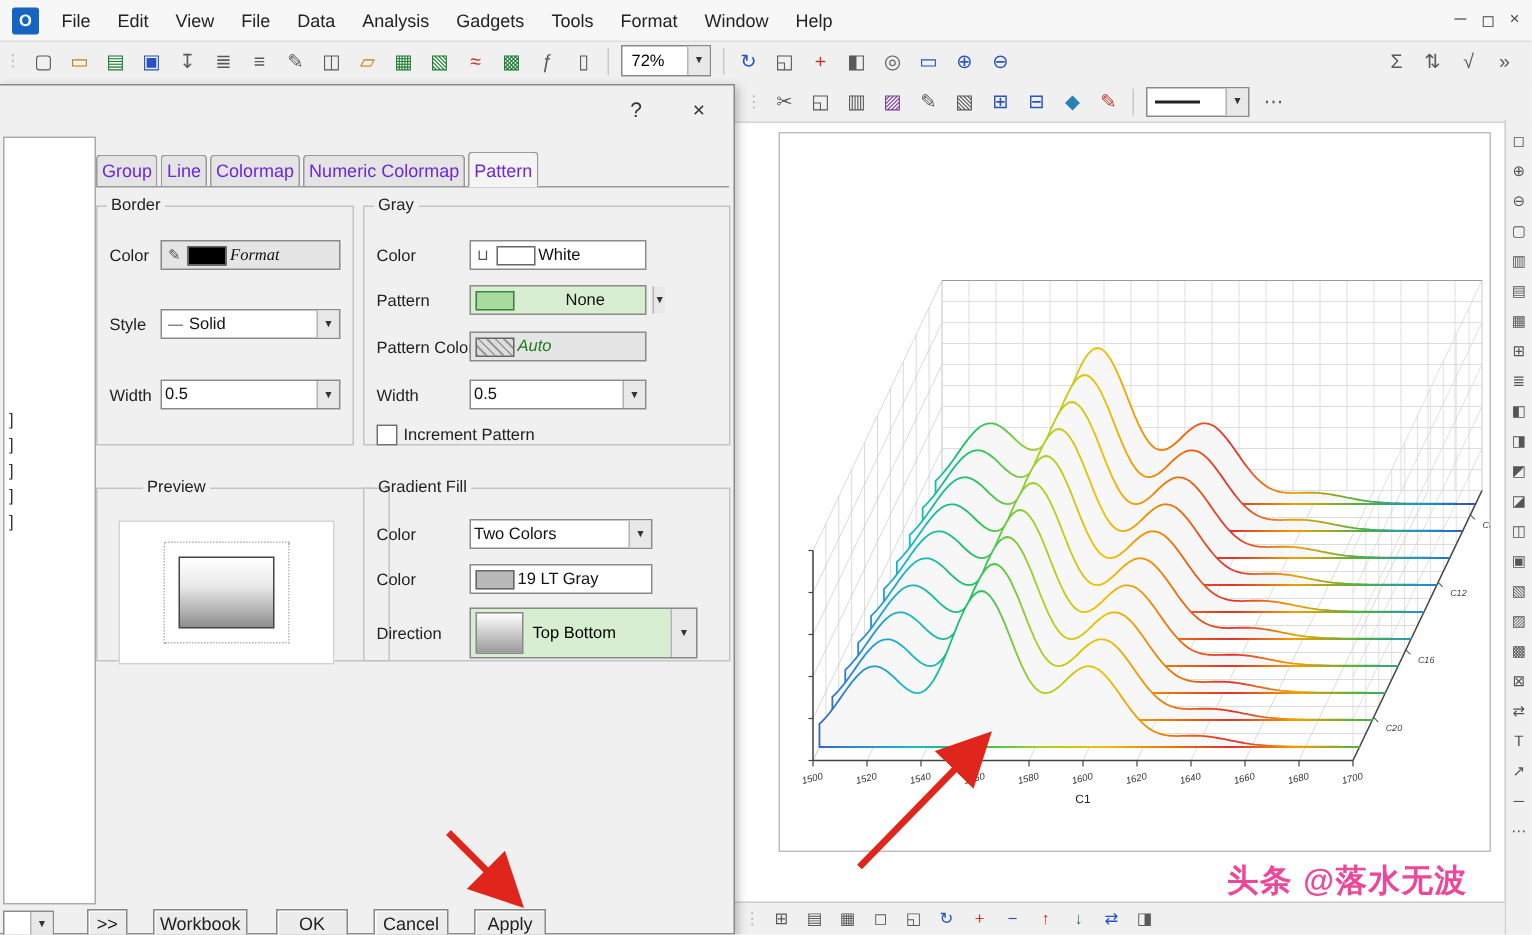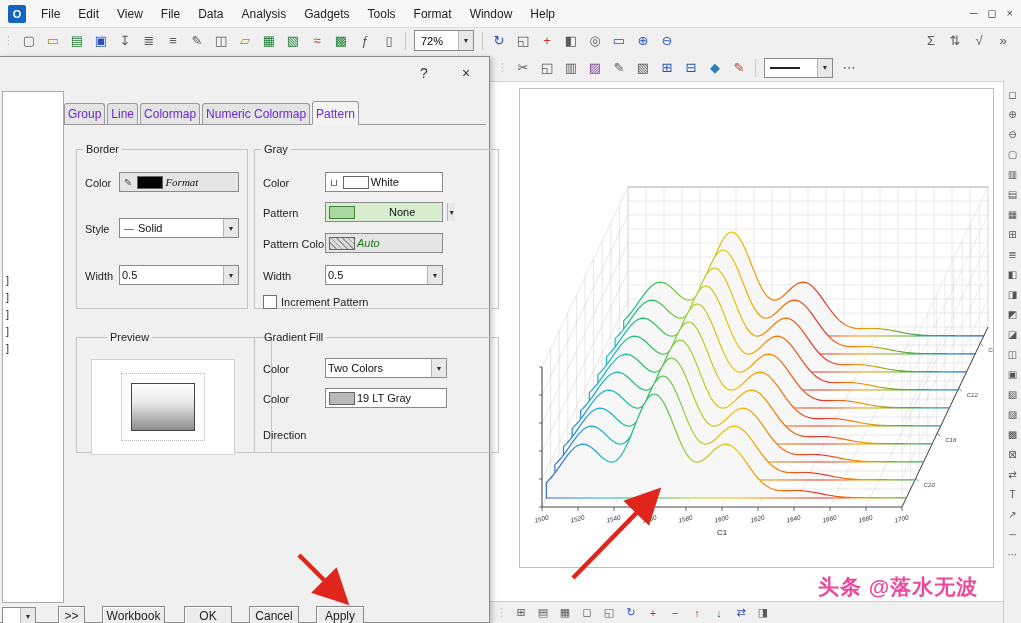--- a/index.html
+++ b/index.html
@@ -49,21 +49,21 @@
     justify-content:center;font-size:14px;color:#333;}
   .dlg-help{right:54px;} .dlg-close{right:12px;}
   .tree-panel{position:absolute;left:2px;top:34px;width:60px;height:510px;background:#fff;
     border:1px solid #aaa;overflow:hidden;font-size:11px;color:#333;}
   .tree-item{position:absolute;left:3px;}
   .tabstrip{position:absolute;left:64px;top:44px;width:422px;height:23px;display:flex;align-items:flex-end;
     border-bottom:1px solid #9a9a9a;}
   .tab{font-size:12px;color:#6d28d9;padding:3px 3px 3px;background:#e4e4e4;border:1px solid #9a9a9a;
     border-bottom:none;border-radius:3px 3px 0 0;margin-right:2px;}
   .tab.active{background:#f4f4f4;padding-top:5px;position:relative;top:1px;border-bottom:1px solid #f4f4f4;}
-  fieldset{position:absolute;border:1px solid #c4c4c4;margin:12px;padding:0;}
+  fieldset{position:absolute;border:1px solid #c4c4c4;margin:0;padding:0;}
   legend{font-size:11px;color:#222;margin-left:6px;padding:0 3px;}
   .lbl{position:absolute;font-size:11px;color:#222;}
   .combo{position:absolute;display:flex;align-items:center;border:1px solid #8a8a8a;background:#fff;
     height:20px;font-size:11px;color:#111;box-sizing:border-box;}
   .combo.disabled{background:#e5e5e5;}
   .combo.green{background:#d7eed0;gap:32px;}
   .combo .glyph{font-size:10px;color:#555;margin:0 2px 0 4px;}
   .combo .text{margin-left:2px;white-space:nowrap;}
   .swatch{width:24px;height:11px;border:1px solid #666;margin-left:3px;flex:none;}
   .sw-black{background:#000;}
@@ -490,20 +490,25 @@
       <div class="combo" style="left:70px;top:15px;width:122px;">
         <span class="text">Two Colors</span>
         <span class="mini-arr">▼</span>
       </div>
       <span class="lbl" style="left:8px;top:50px;">Color</span>
       <div class="combo" style="left:70px;top:45px;width:122px;">
         <span class="swatch sw-gray"></span>
         <span class="text">19 LT Gray</span>
       </div>
       <span class="lbl" style="left:8px;top:86px;">Direction</span>
+      <div class="dir-combo" style="left:70px;top:74px;width:152px;">
+        <span class="dir-thumb"></span>
+        <span class="text">Top Bottom</span>
+        <span class="mini-arr">▼</span>
+      </div>
     </fieldset>
 
     <div class="btn-combo" style="left:2px;top:550px;">
       <span class="mini-arr" style="margin-left:auto;">▼</span>
     </div>
     <div class="btn" style="left:58px;top:549px;width:27px;">&gt;&gt;</div>
     <div class="btn" style="left:102px;top:549px;width:63px;">Workbook</div>
     <div class="btn" style="left:184px;top:549px;width:48px;">OK</div>
     <div class="btn" style="left:249px;top:549px;width:50px;">Cancel</div>
     <div class="btn" style="left:316px;top:549px;width:48px;">Apply</div>

